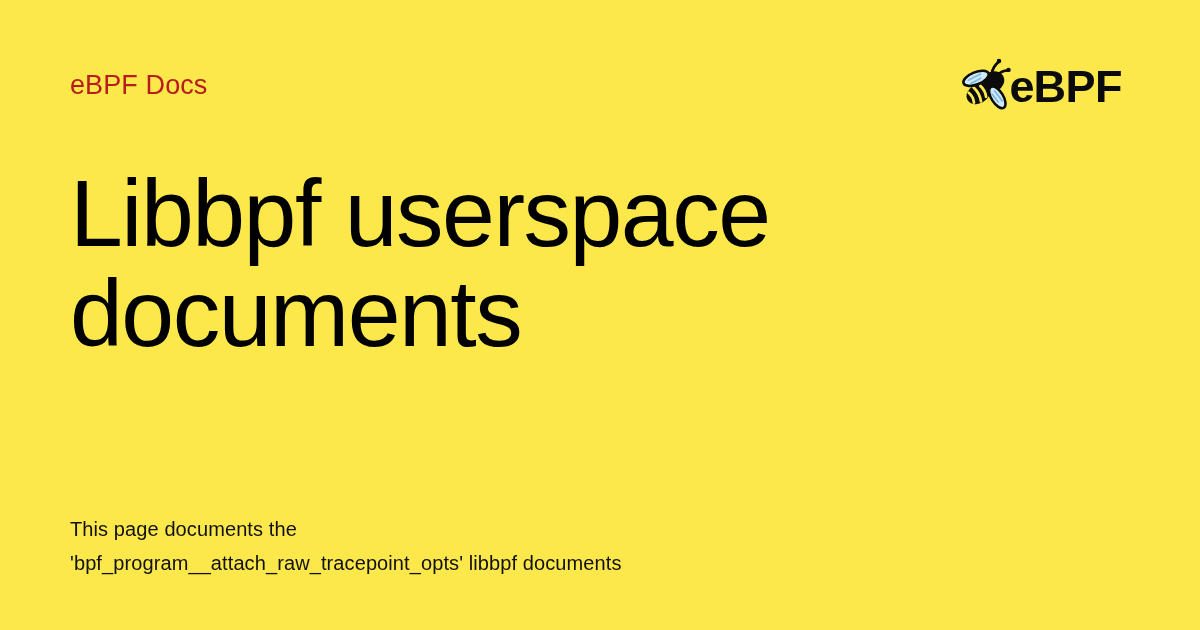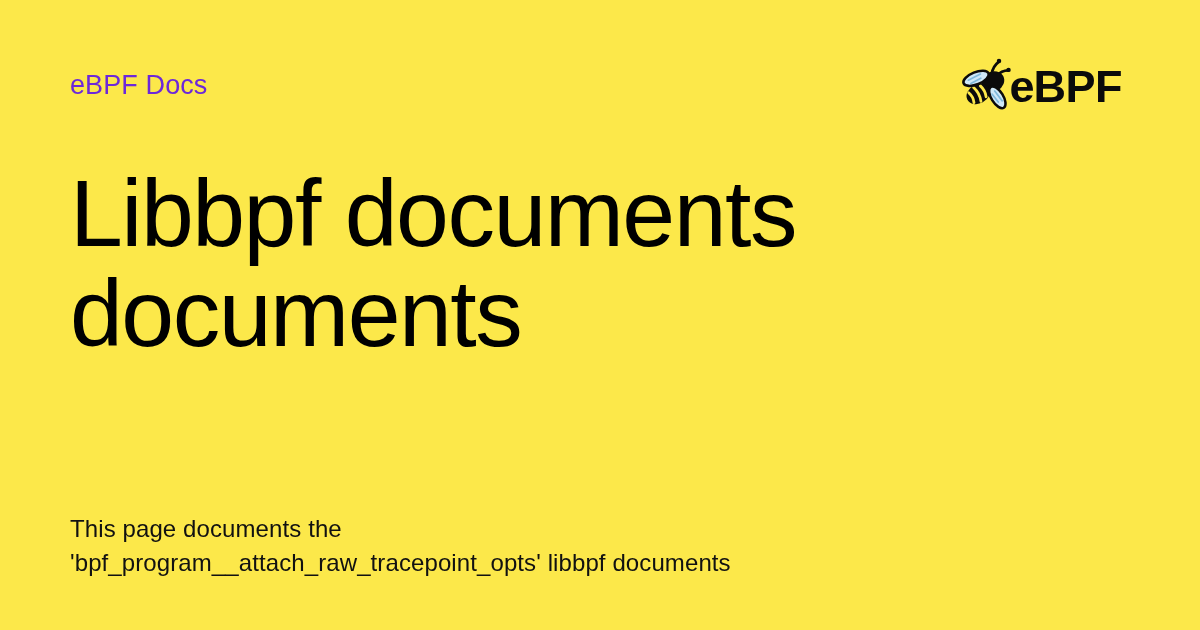--- a/index.html
+++ b/index.html
@@ -28,21 +28,21 @@
     left: 0;
     width: 1200px;
     height: 140px;
   }
   #site-name {
     position: absolute;
     left: 70px;
     top: 68px;
     font-size: 27px;
     font-weight: 400;
-    color: #6d28d9;
+    color: #b91c1c;
     letter-spacing: 0.1px;
     line-height: 34px;
     white-space: nowrap;
   }
 
   
   #brand-logo {
     position: absolute;
     right: 72px;
     top: 57px;
@@ -94,21 +94,21 @@
   }
 
   
   #description-block {
     position: absolute;
     left: 70px;
     top: 512px;
     width: 1060px;
   }
   .desc-line {
-    font-size: 24px;
+    font-size: 20px;
     font-weight: 400;
     line-height: 34px;
     color: #111111;
     letter-spacing: 0.1px;
     white-space: nowrap;
   }
 </style>
 </head>
 <body>
 
@@ -150,21 +150,21 @@
       </svg>
 
       <div id="brand-wordmark">
         <span class="wm-e">e</span><span class="wm-bpf">BPF</span>
       </div>
 
     </div>
   </div>
 
   <div id="title-block">
-    <div class="title-line">Libbpf documents</div>
+    <div class="title-line">Libbpf userspace</div>
     <div class="title-line">documents</div>
   </div>
 
   <div id="description-block">
     <div class="desc-line">This page documents the</div>
     <div class="desc-line">'bpf_program__attach_raw_tracepoint_opts' libbpf documents</div>
   </div>
 
 </div>
 

